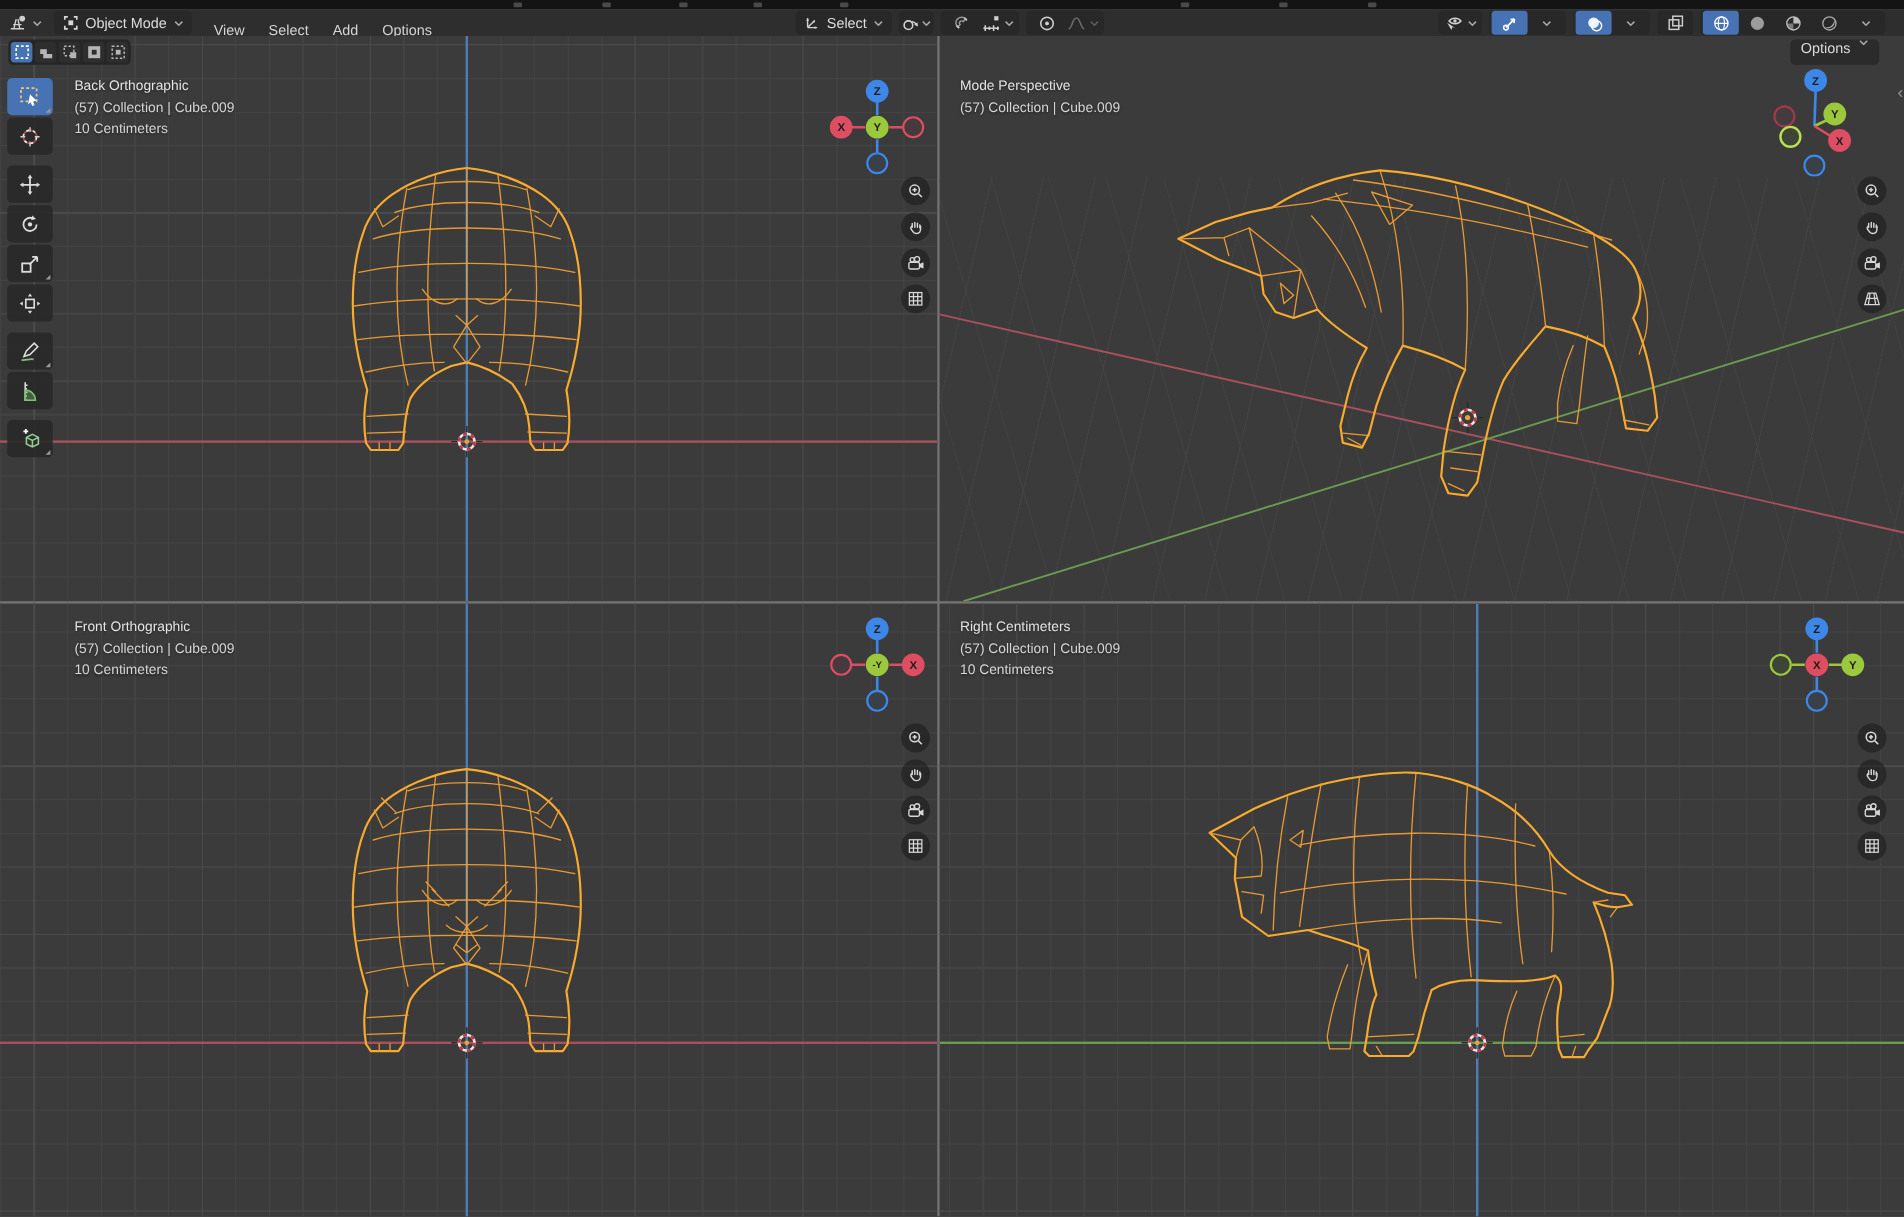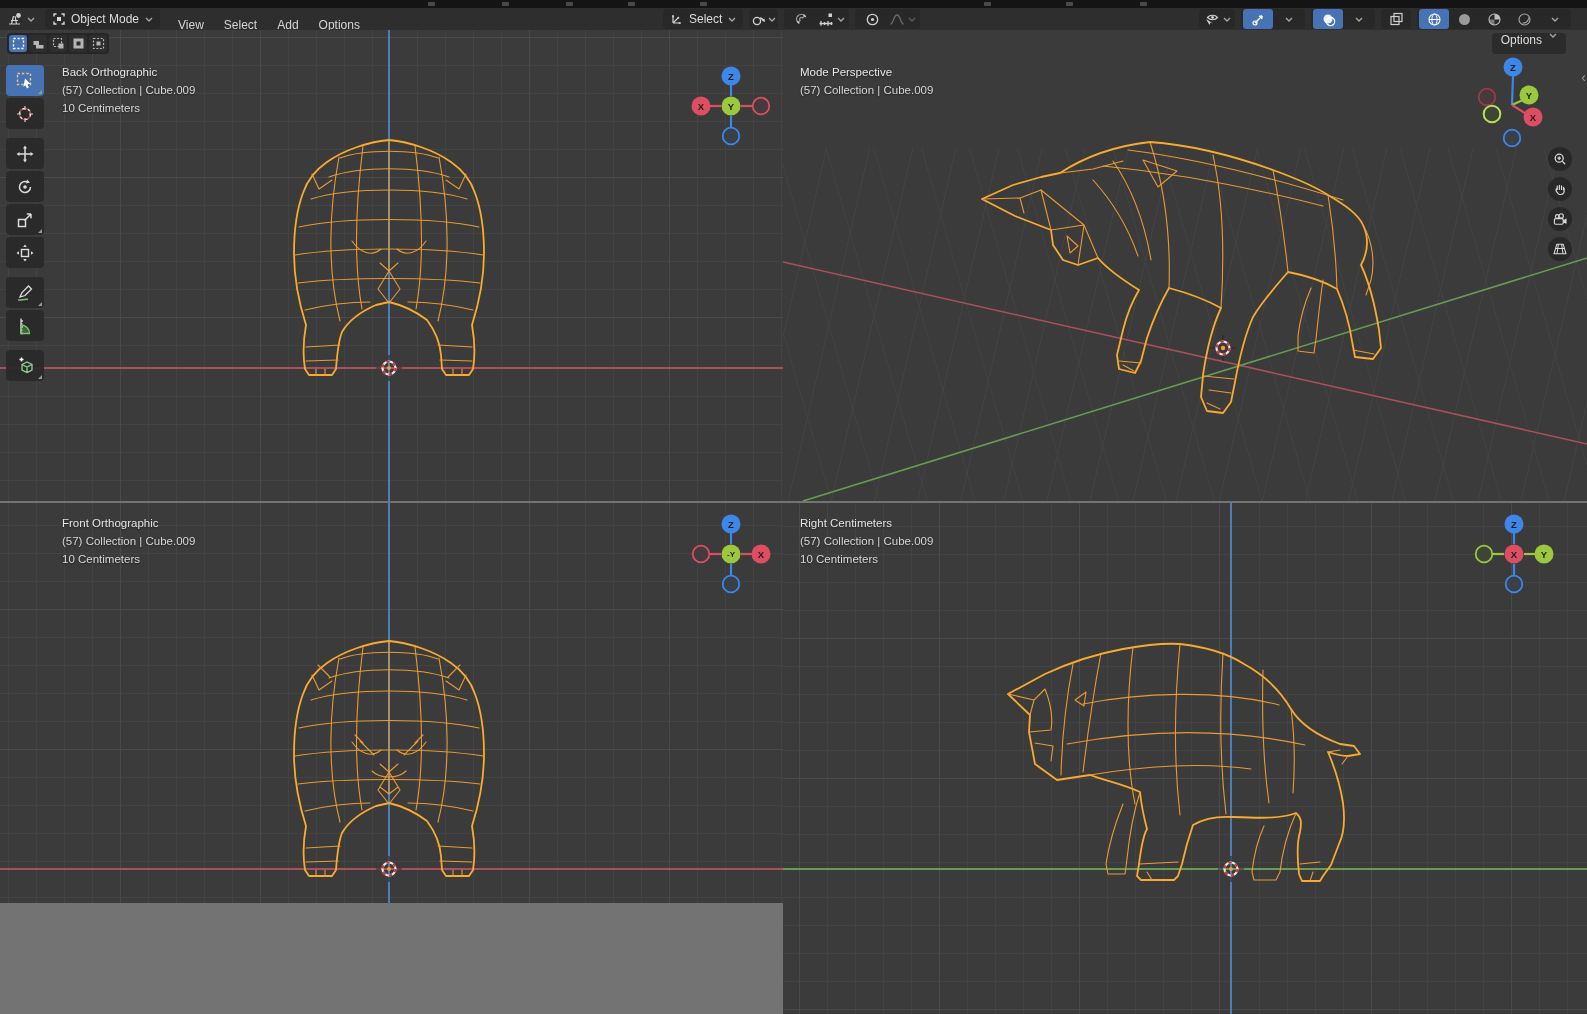--- a/index.html
+++ b/index.html
@@ -21,24 +21,24 @@
   .grp{display:flex;align-items:center;background:var(--button_bg,#282828);border-radius:4px;height:20px;margin-left:6px;padding:0 2px;}
   .dim{opacity:.4;}
   svg.ic{display:block;}
   .chev{margin-left:1px;}
   
   .vp{position:absolute;overflow:hidden;background:var(--viewport_bg,#3b3b3b);}
   .vp.ortho{background-image:
       repeating-linear-gradient(to right, var(--grid_line_major,#4a4a4a) 0 1px, transparent 1px 140px),
       repeating-linear-gradient(to bottom, var(--grid_line_major,#4a4a4a) 0 1px, transparent 1px 140px),
       repeating-linear-gradient(to right, var(--grid_line,#434343) 0 1px, transparent 1px 28px),
-      repeating-linear-gradient(to bottom, var(--grid_line,#434343) 0 1px, transparent 1px 28px); padding-left: 48px;}
+      repeating-linear-gradient(to bottom, var(--grid_line,#434343) 0 1px, transparent 1px 28px);}
   .vp-back {left:0;top:30px;width:781px;height:471px;background-position:389px 338px;}
   .vp-persp{left:783px;top:30px;width:804px;height:471px;}
-  .vp-front{left:0;top:503px;width:781px;height:400px;background-position:389px 366px;}
+  .vp-front{left:0;top:503px;width:781px;height:511px;background-position:389px 366px;}
   .vp-right{left:783px;top:503px;width:804px;height:511px;background-position:448px 366px;}
   .vp-persp::before{content:"";position:absolute;left:0;right:0;top:118px;bottom:0;opacity:.8;
       background-image:
       repeating-linear-gradient(103deg, #444 0 1px, transparent 1px 42px),
       repeating-linear-gradient(74deg, #434343 0 1px, transparent 1px 46px);}
   .axis-h{position:absolute;left:0;right:0;height:2px;}
   .axis-v{position:absolute;top:0;bottom:0;width:2px;}
   .vplabel{position:absolute;line-height:18px;font-size:11.5px;color:#d6d6d6;text-shadow:0 1px 2px rgba(0,0,0,.45);}
   .vplabel .t1{color:#e4e4e4;}
   .fill{position:absolute;left:0;top:0;}

